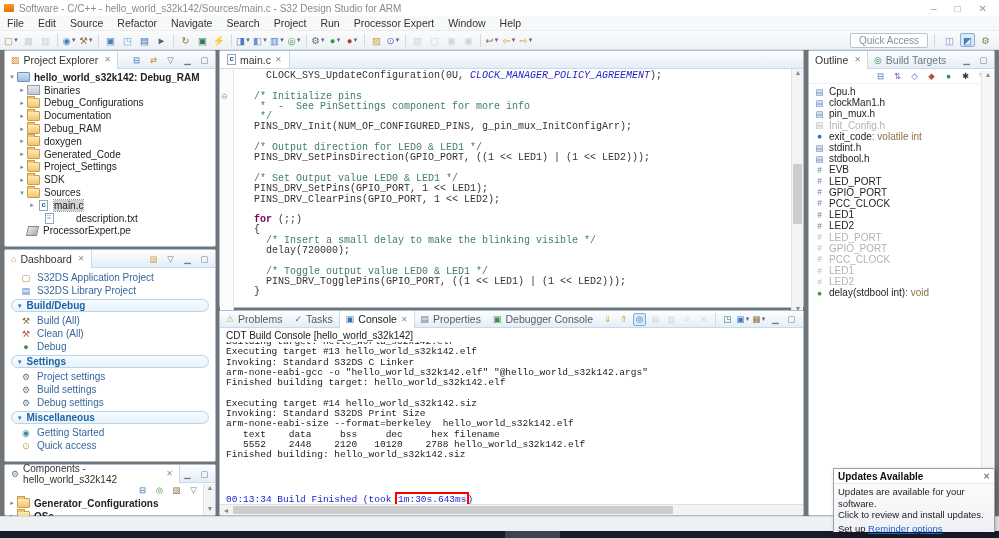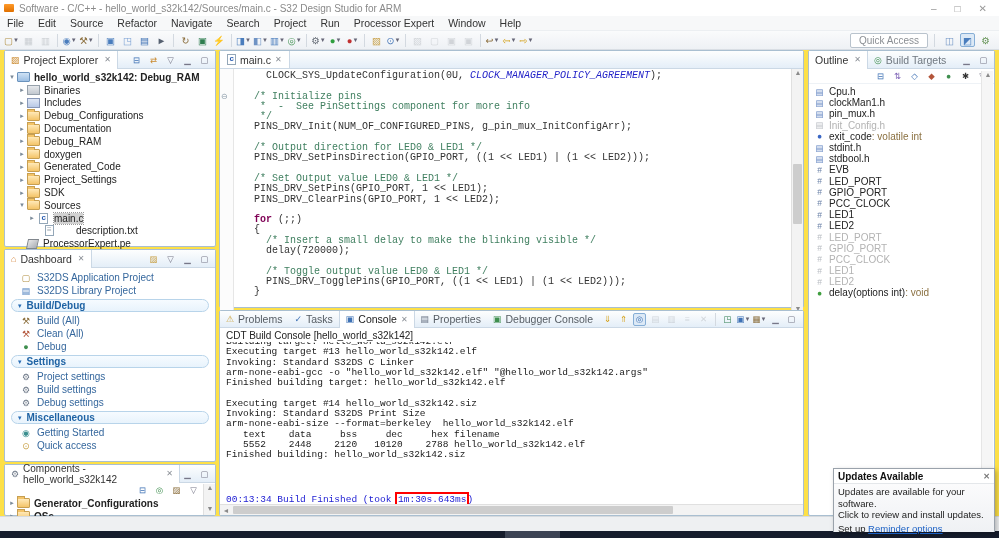--- a/index.html
+++ b/index.html
@@ -1,17 +1,17 @@
 <!DOCTYPE html>
 <html><head>
 <meta charset="utf-8">
 <style>
   * { margin:0; padding:0; box-sizing:border-box; }
   html,body { width:999px; height:538px; overflow:hidden; font-family:"Liberation Sans",sans-serif; background:#f2f4f7; }
-  #app { position:relative; width:999px; height:538px; background:#fde047; }
+  #app { position:relative; width:999px; height:538px; background:#737373; }
 
   
   .titlebar { position:absolute; left:0; top:0; width:999px; height:16px; background:#ffffff; display:flex; align-items:center; padding:0 4px; font-size:10px; color:#8a8a8a; }
   .appicon { width:10px; height:8px; background:linear-gradient(#ff9a2a,#e07000); border-radius:1px; margin-right:5px; }
   .wincontrols { margin-left:auto; display:flex; gap:18px; color:#9a9a9a; font-size:10px; padding-right:8px; }
   .wincontrols span { cursor:default; }
 
   .menubar { position:absolute; left:0; top:16px; width:999px; height:15px; background:#f7f8f9; display:flex; align-items:center; gap:0; font-size:10.5px; color:#333; border-bottom:1px solid #eceff2; }
   .menubar .mi { padding:1px 7px; }
 
@@ -217,25 +217,20 @@
           <span class="ticon t-project"></span>
           <span class="tlabel bold">hello_world_s32k142: Debug_RAM</span>
         </div>
         <div class="trow" style="padding-left: 10px;">
           <span class="chev">▸</span>
           <span class="ticon t-bin"></span>
           <span class="tlabel">Binaries</span>
         </div>
         <div class="trow" style="padding-left: 10px;">
           <span class="chev">▸</span>
-          <span class="ticon t-inc"></span>
-          <span class="tlabel">Includes</span>
-        </div>
-        <div class="trow" style="padding-left: 10px;">
-          <span class="chev">▸</span>
           <span class="ticon t-folder"></span>
           <span class="tlabel">Debug_Configurations</span>
         </div>
         <div class="trow" style="padding-left: 10px;">
           <span class="chev">▸</span>
           <span class="ticon t-folder"></span>
           <span class="tlabel">Documentation</span>
         </div>
         <div class="trow" style="padding-left: 10px;">
           <span class="chev">▸</span>
@@ -557,21 +552,21 @@
         <div class="orow gray">
           <span class="oicon" style="color: rgb(184, 188, 194);">#</span>
           <span class="olabel">LED1</span>
         </div>
         <div class="orow gray">
           <span class="oicon" style="color: rgb(184, 188, 194);">#</span>
           <span class="olabel">LED2</span>
         </div>
         <div class="orow">
           <span class="oicon" style="color: rgb(63, 158, 63);">●</span>
-          <span class="olabel">delay(options int)</span>
+          <span class="olabel">delay(stdbool int)</span>
           <span class="osuffix"> : void</span>
         </div>
       </div>
     <div class="ovscroll">
       <div class="varrow" style="top:0;">▲</div>
       <div class="varrow" style="bottom:0;">▼</div>
     </div>
   </div>
 
   <div class="statusstrip">

